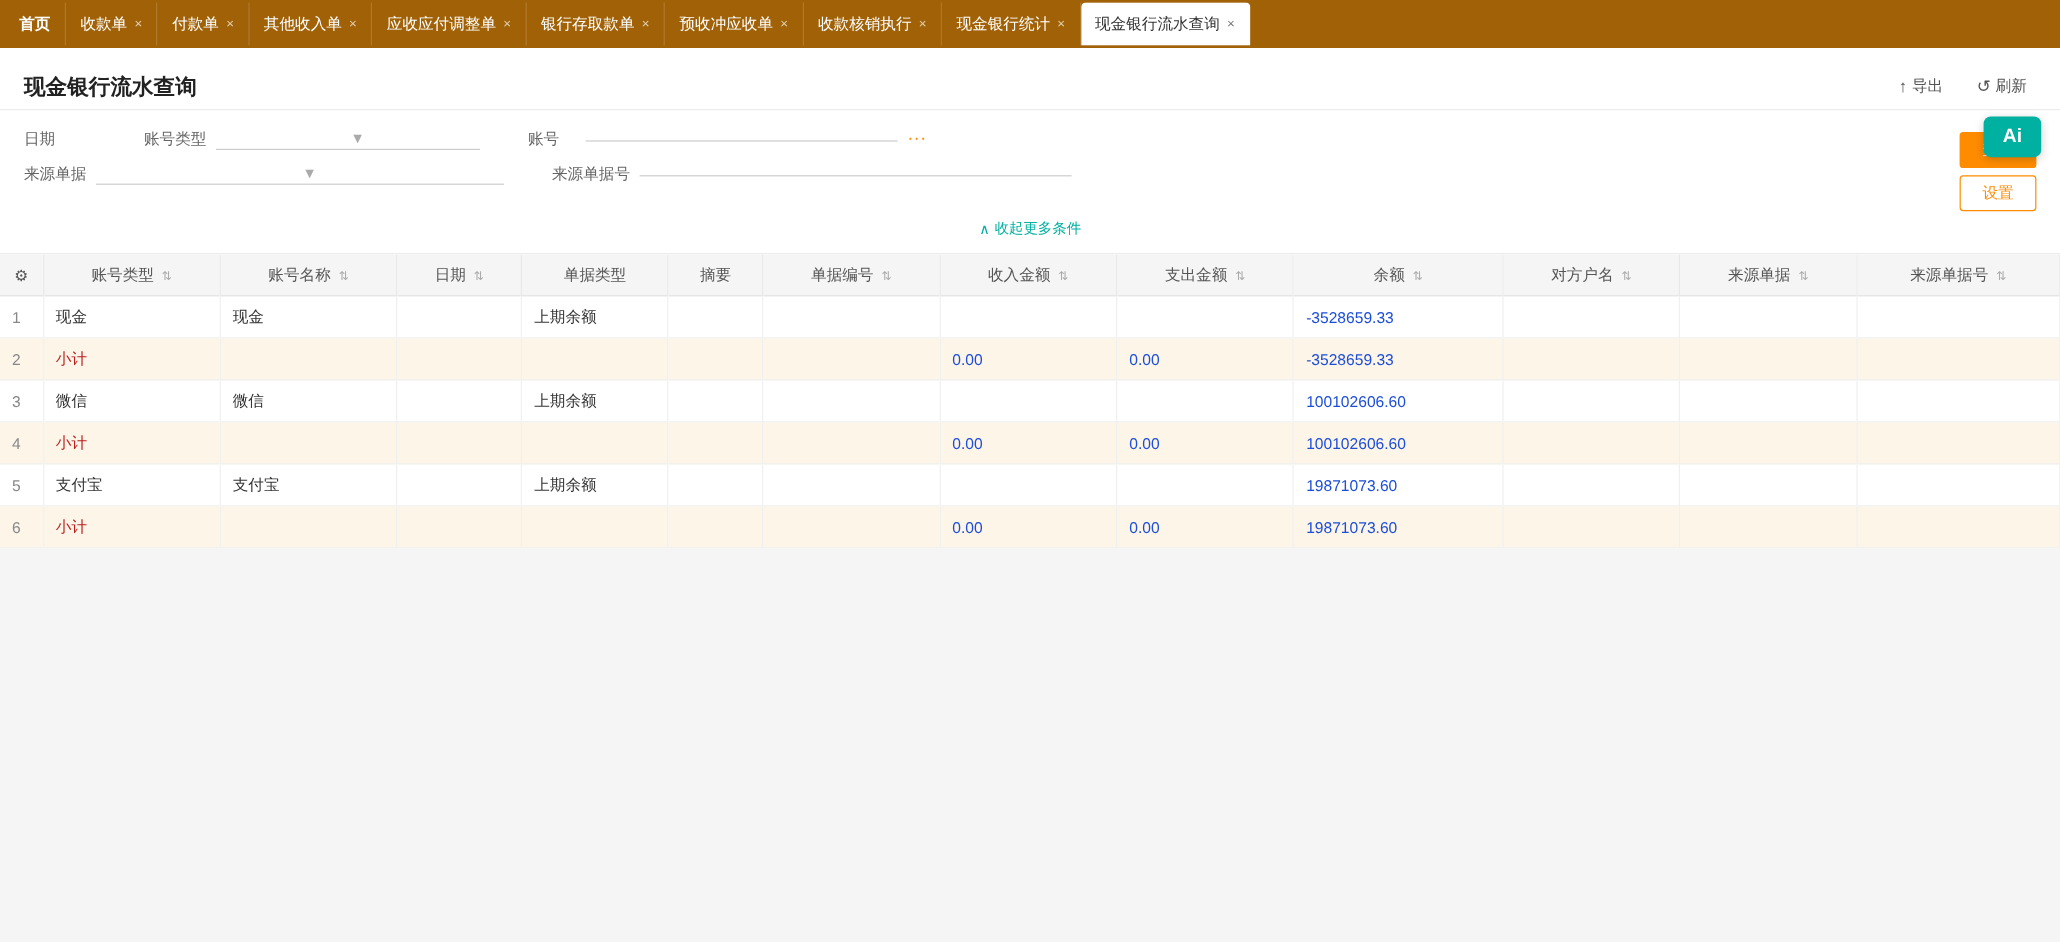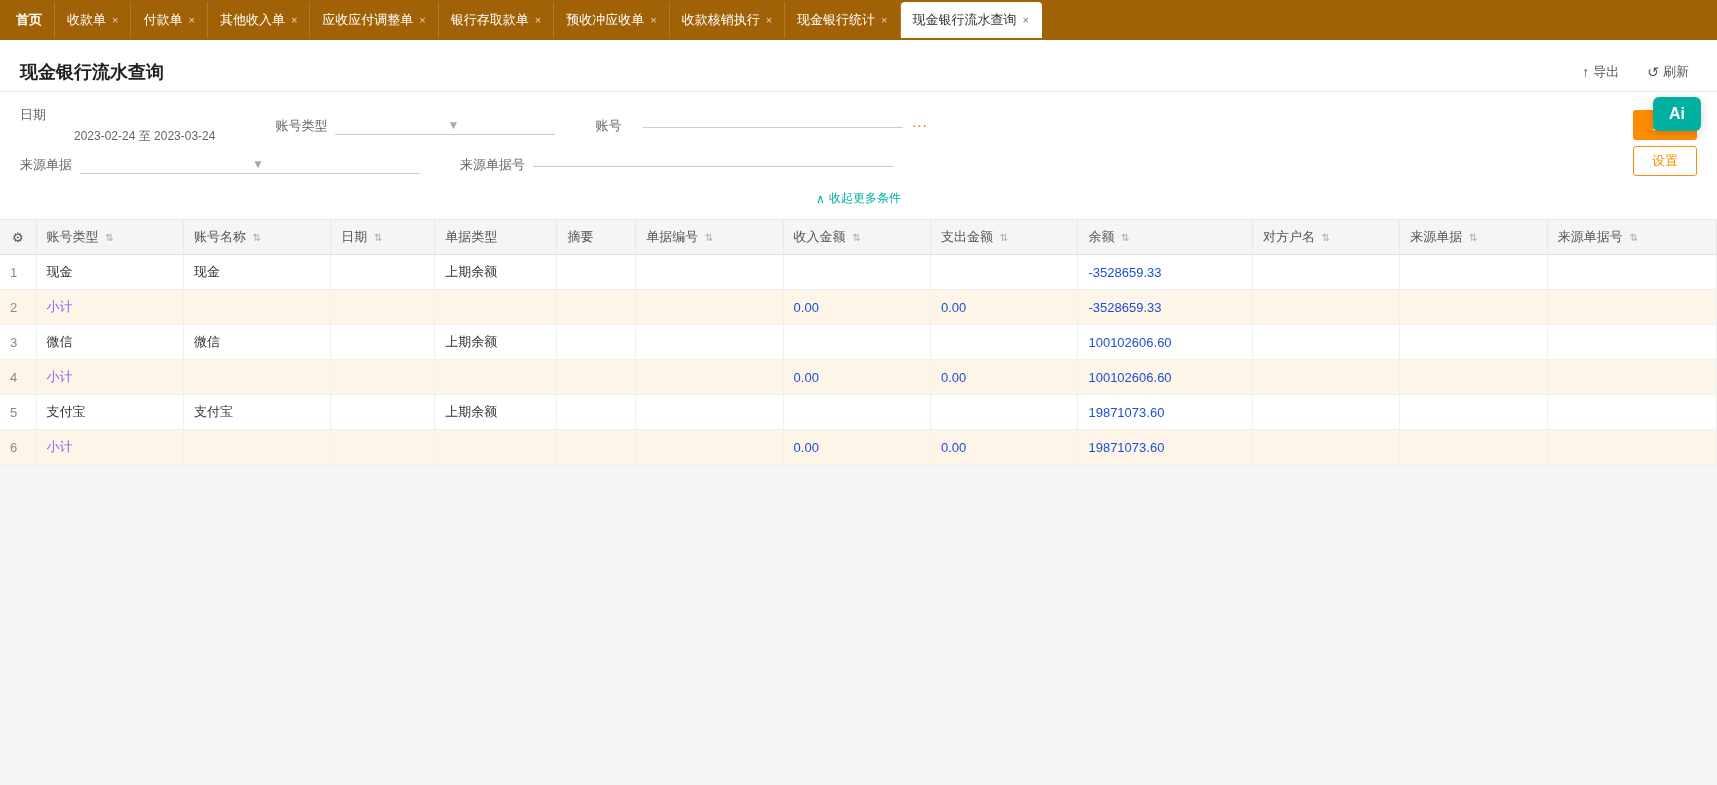--- a/index.html
+++ b/index.html
@@ -166,21 +166,21 @@
       width: 100%;
       border-collapse: collapse;
       font-size: 13px;
     }
     thead tr {
       background: #f5f5f5;
       border-bottom: 1px solid #e0e0e0;
     }
     thead th {
       padding: 8px 10px;
-      text-align: left;
+      text-align: center;
       font-weight: normal;
       color: #555;
       white-space: nowrap;
       border-right: 1px solid #e8e8e8;
       position: relative;
     }
     thead th .sort-icon {
       color: #aaa;
       font-size: 10px;
       margin-left: 3px;
@@ -190,21 +190,21 @@
     }
     tbody tr:nth-child(even) { background: #fff; }
     tbody tr.subtotal { background: #fdf5e8; }
     tbody td {
       padding: 8px 10px;
       color: #333;
       white-space: nowrap;
       border-right: 1px solid #f0f0f0;
     }
     tbody td.num { color: #1d4ed8; }
-    tbody td.orange { color: #8b5cf6; }
+    tbody td.orange { color: #b91c1c; }
     .gear-col { width: 36px; text-align: center; }
     .row-num { color: #888; }
   </style>
 </head>
 <body>
 
 <div class="top-nav">
   <div class="nav-item home">
     <span>首页</span>
   </div>
@@ -263,23 +263,20 @@
 <div class="filter-area">
   <div style="display:flex; align-items:flex-start; justify-content:space-between;">
     <div style="flex:1;">
 
       <div class="filter-row">
 
         <div style="display:flex; flex-direction:column; gap:4px;">
           <div style="display:flex; align-items:center; gap:8px;">
             <span class="filter-label">日期</span>
           </div>
-          <div style="padding-left:48px;">
-            <span class="date-range">2023-02-24 至 2023-03-24</span>
-          </div>
         </div>
 
         <div style="display:flex; align-items:center; gap:8px; margin-left:40px;">
           <span class="filter-label">账号类型</span>
           <div class="filter-select" style="min-width:220px;">
             <span></span>
             <span style="color:#aaa; font-size:12px;">▼</span>
           </div>
         </div>
 

